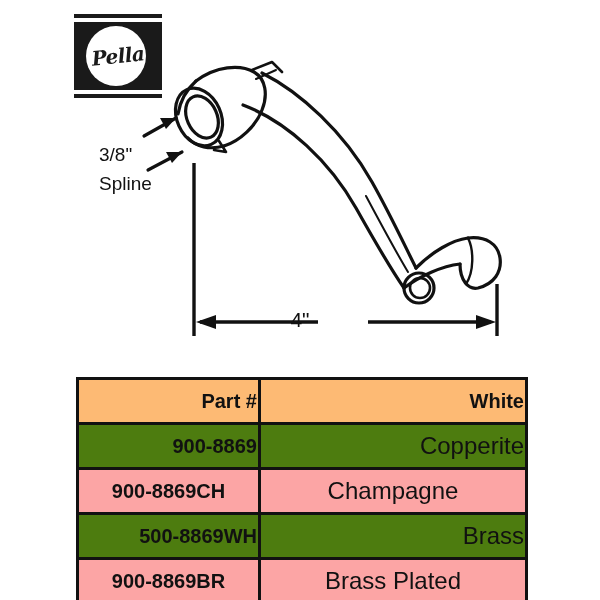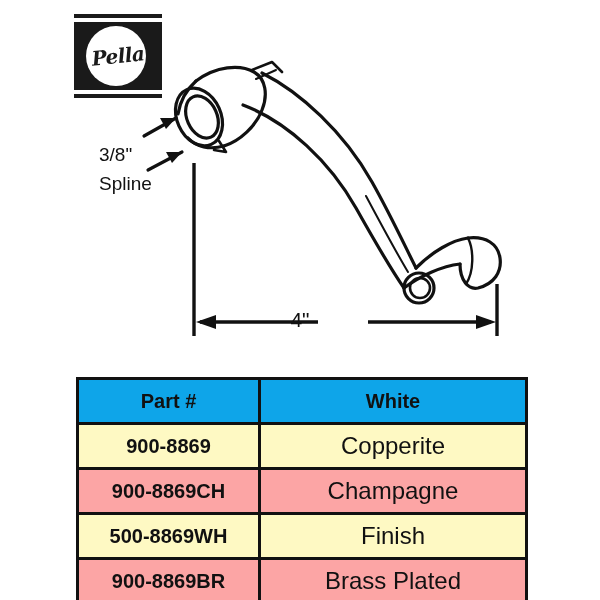--- a/index.html
+++ b/index.html
@@ -110,25 +110,26 @@
   #parts-table th,
   #parts-table td {
     border: 3px solid #111111;
     height: 40px;
     text-align: center;
     vertical-align: middle;
     font-family: "Liberation Sans", sans-serif;
     color: #111111;
   }
   #parts-table thead th {
-    background: #0ea5e9;
+    background: #fdba74;
     font-size: 20px;
     font-weight: bold;
-  }
-  #parts-table tbody tr.odd td { background: #fef9c3; }
+    text-align: right;
+  }
+  #parts-table tbody tr.odd td { background: #4d7c0f; text-align: right; }
   #parts-table tbody tr.even td { background: #fca5a5; }
   #parts-table td.part {
     font-size: 20px;
     font-weight: bold;
   }
   #parts-table td.finish {
     font-size: 24px;
     font-weight: normal;
   }
 </style>
@@ -229,21 +230,21 @@
       <tr class="odd">
         <td class="part">900-8869</td>
         <td class="finish">Copperite</td>
       </tr>
       <tr class="even">
         <td class="part">900-8869CH</td>
         <td class="finish">Champagne</td>
       </tr>
       <tr class="odd">
         <td class="part">500-8869WH</td>
-        <td class="finish">Finish</td>
+        <td class="finish">Brass</td>
       </tr>
       <tr class="even">
         <td class="part">900-8869BR</td>
         <td class="finish">Brass Plated</td>
       </tr>
     </tbody>
   </table>
 
 </div>
 

